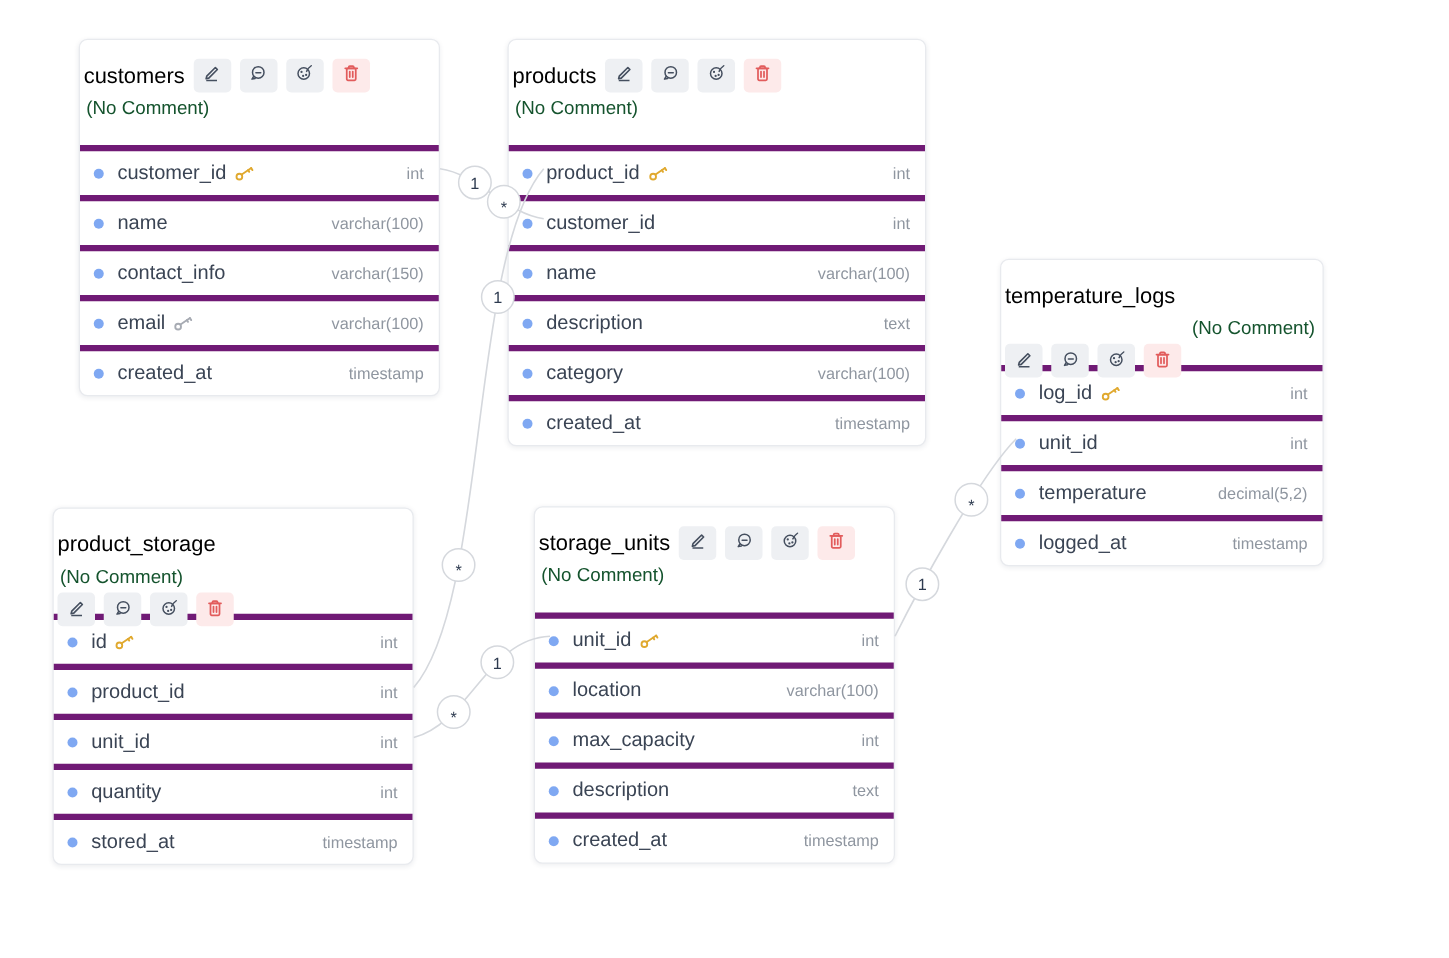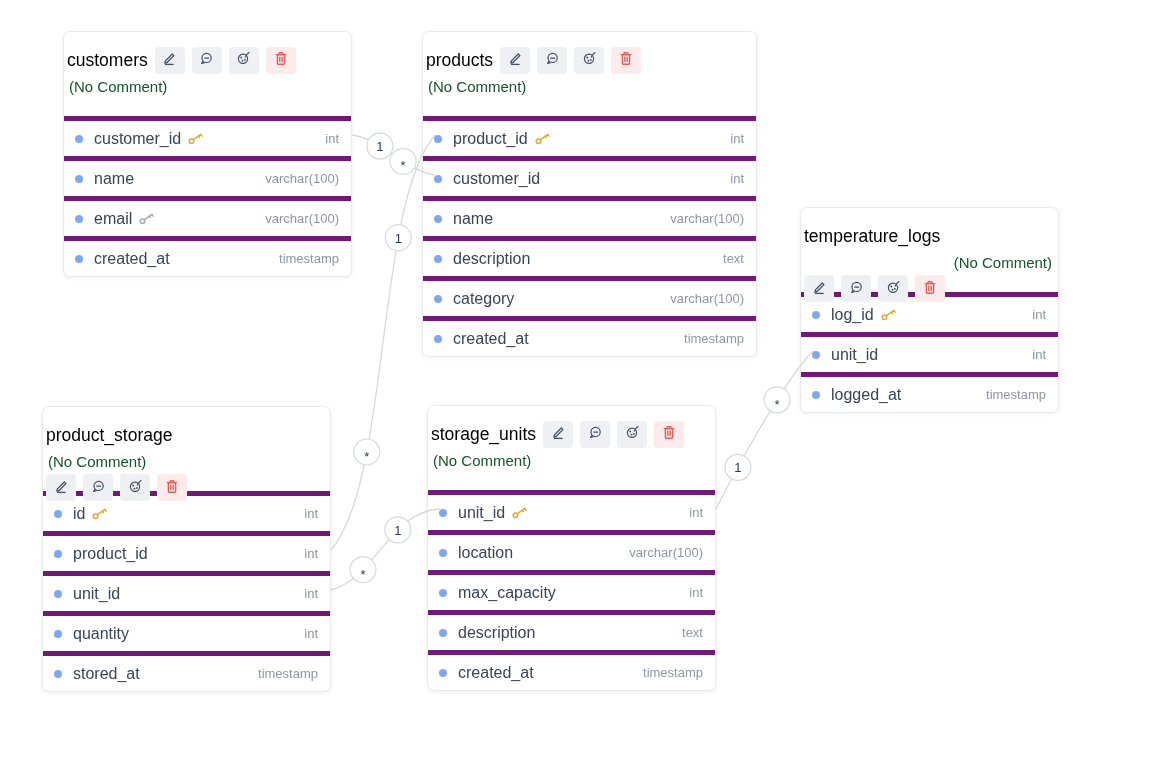--- a/index.html
+++ b/index.html
@@ -80,38 +80,43 @@
         </span>
         <span class="ftype">int</span>
       </div>
       <div class="row">
         <span class="dot" style="background: rgb(127, 168, 242);"></span>
         <span class="fname">name</span>
         <span class="ftype">varchar(100)</span>
       </div>
       <div class="row">
         <span class="dot" style="background: rgb(127, 168, 242);"></span>
+        <span class="fname">contact_info</span>
+        <span class="ftype">varchar(150)</span>
+      </div>
+      <div class="row">
+        <span class="dot" style="background: rgb(127, 168, 242);"></span>
         <span class="fname">email</span>
         <span class="key">
           <svg width="15" height="12" viewBox="0 0 15 12" fill="none" stroke="#a7abb3" stroke-width="1.5" stroke-linecap="round">
             <circle cx="3.5" cy="8.3" r="2.3"></circle>
             <path d="M5.4 6.6 L13 1.4"></path>
             <path d="M12.9 1.5 l1.1 1.6"></path>
             <path d="M10.5 3.1 l.9 1.4"></path>
           </svg>
         </span>
         <span class="ftype">varchar(100)</span>
       </div>
       <div class="row">
         <span class="dot" style="background: rgb(127, 168, 242);"></span>
         <span class="fname">created_at</span>
         <span class="ftype">timestamp</span>
       </div>
     </div>
-    <div class="table-card" style="left: 422px; top: 31px; width: 335px;">
+    <div class="table-card" style="left: 406px; top: 31px; width: 335px;">
       <div class="card-header">
         <div class="title-row">
           <span class="table-title">products</span>
           <div class="actions">
             <button class="icon-btn">
               <span><svg width="15" height="15" viewBox="0 0 15 15" fill="none" stroke="#454f5f" stroke-width="1.3" stroke-linejoin="round">
                   <path d="M3.4 9.9 L10.3 3 l1.6 1.6 L5 11.5 l-2.1.5 z"></path>
                   <path d="M3 13.4 h8.6"></path>
                 </svg></span>
             </button>
@@ -230,20 +235,25 @@
         </span>
         <span class="ftype">int</span>
       </div>
       <div class="row">
         <span class="dot" style="background: rgb(127, 168, 242);"></span>
         <span class="fname">unit_id</span>
         <span class="ftype">int</span>
       </div>
       <div class="row">
         <span class="dot" style="background: rgb(127, 168, 242);"></span>
+        <span class="fname">temperature</span>
+        <span class="ftype">decimal(5,2)</span>
+      </div>
+      <div class="row">
+        <span class="dot" style="background: rgb(127, 168, 242);"></span>
         <span class="fname">logged_at</span>
         <span class="ftype">timestamp</span>
       </div>
     </div>
     <div class="table-card" style="left: 42px; top: 406px; width: 289px;">
       <div class="card-header wrapped">
         <div class="title-row">
           <span class="table-title">product_storage</span>
         </div>
         <div class="actions">

